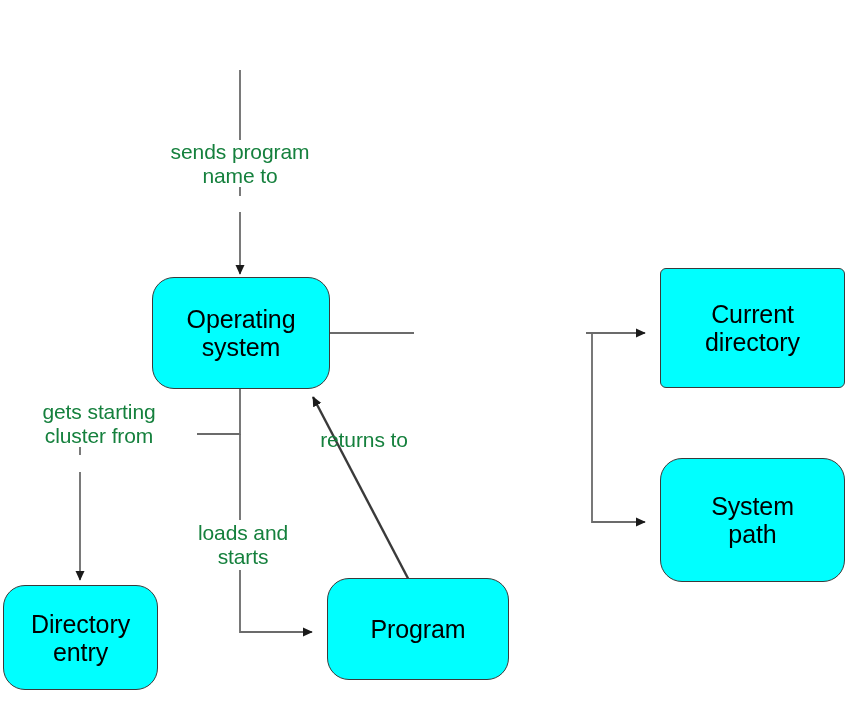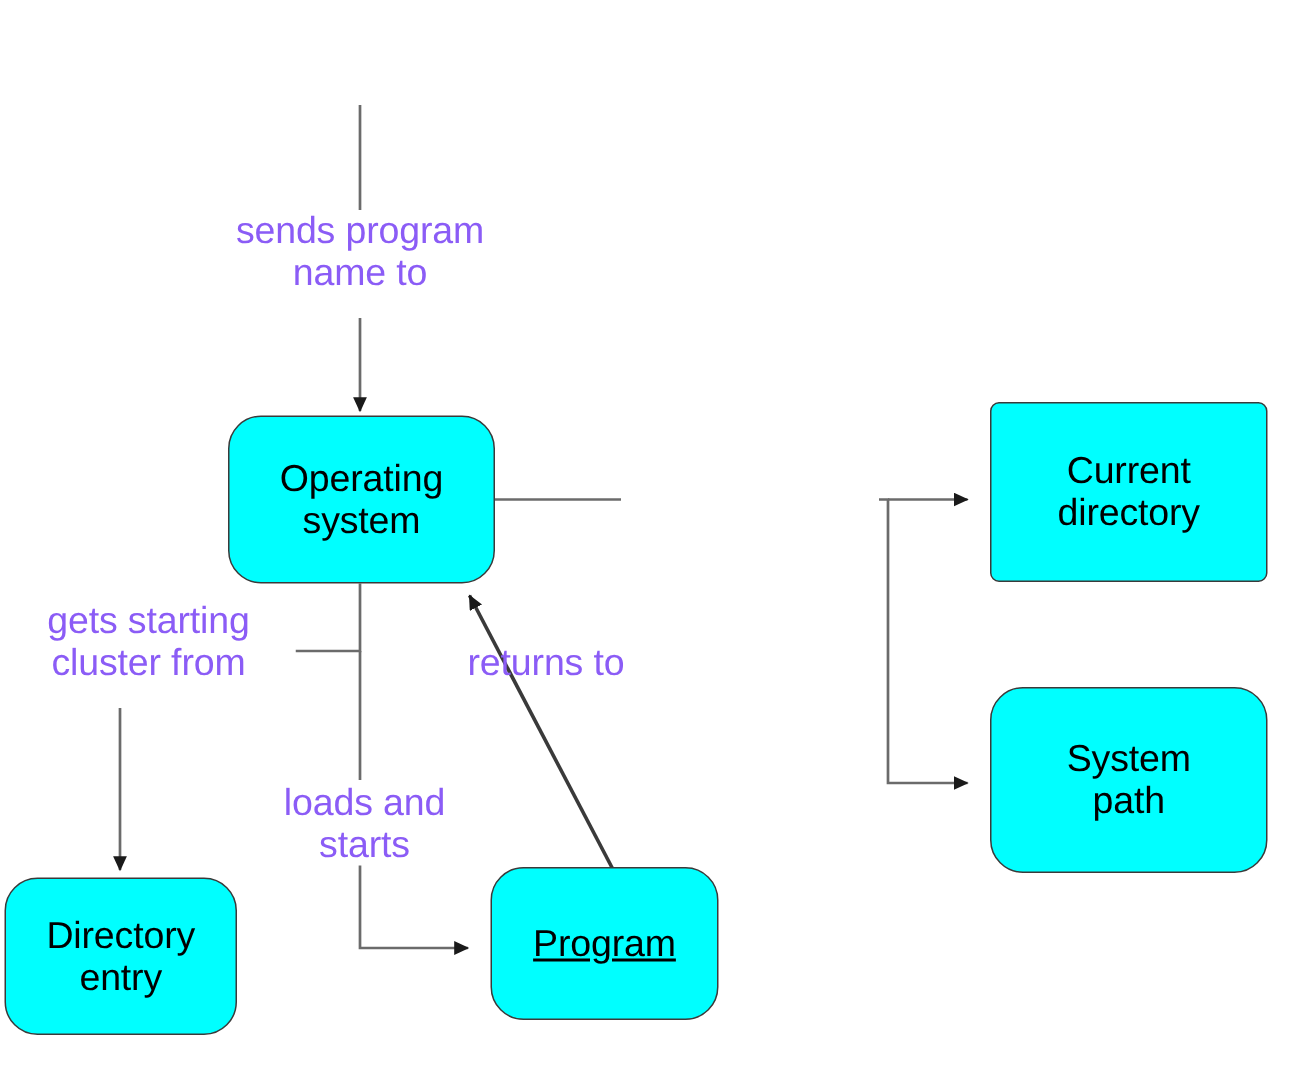--- a/index.html
+++ b/index.html
@@ -40,23 +40,23 @@
     line-height: 1.12;
     letter-spacing: -0.1px;
   }
   .node-label {
     display: block;
     white-space: pre-line;
     padding: 0 4px;
   }
   .edge-label {
     position: absolute;
-    color: #8b5cf6;
+    color: #15803d;
     font-family: "Liberation Sans", sans-serif;
-    font-size: 25px;
+    font-size: 21px;
     line-height: 1.12;
     letter-spacing: -0.1px;
     text-align: center;
     white-space: pre-line;
     background: #ffffff;
     z-index: 5;
   }
 </style>
 </head>
 <body>
@@ -111,21 +111,21 @@
   <div class="node-box" style="left:660px; top:458px; width:185px; height:124px; border-radius:22px;">
     <span class="node-label">System
 path</span>
   </div>
 
   <div class="node-box" style="left:3px; top:585px; width:155px; height:105px; border-radius:22px;">
     <span class="node-label">Directory
 entry</span>
   </div>
 
-  <div class="node-box" style="left:327px; top:578px; width:152px; height:102px; border-radius:22px;text-decoration:underline;">
+  <div class="node-box" style="left:327px; top:578px; width:182px; height:102px; border-radius:22px;">
     <span class="node-label">Program</span>
   </div>
 
   <div class="edge-label" style="left:134px; top:140px; width:212px;">sends program
 name to</div>
 
 
   <div class="edge-label" style="left:1px; top:400px; width:196px;">gets starting
 cluster from</div>
 

